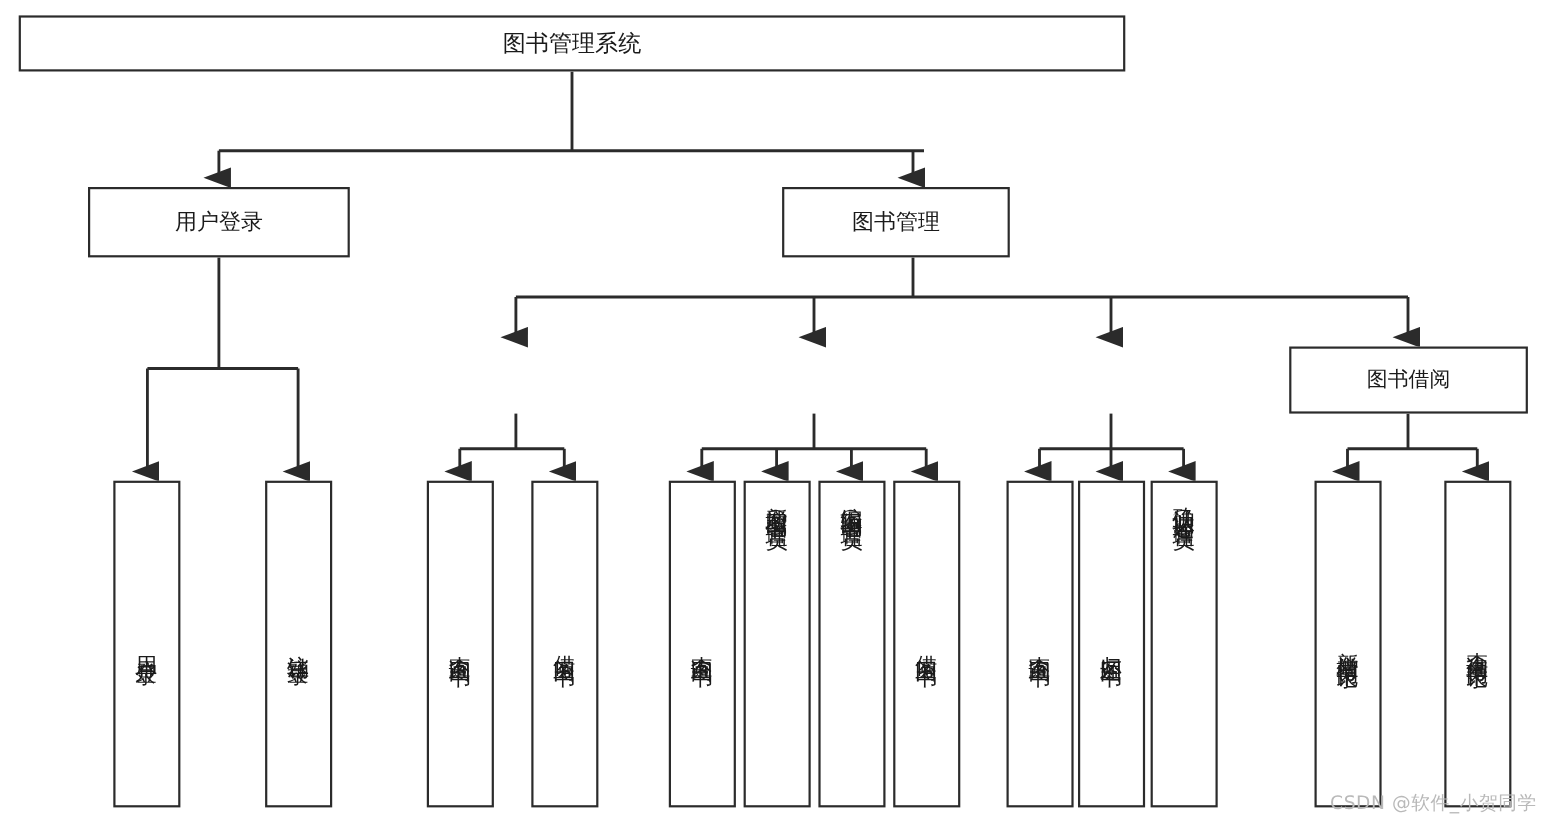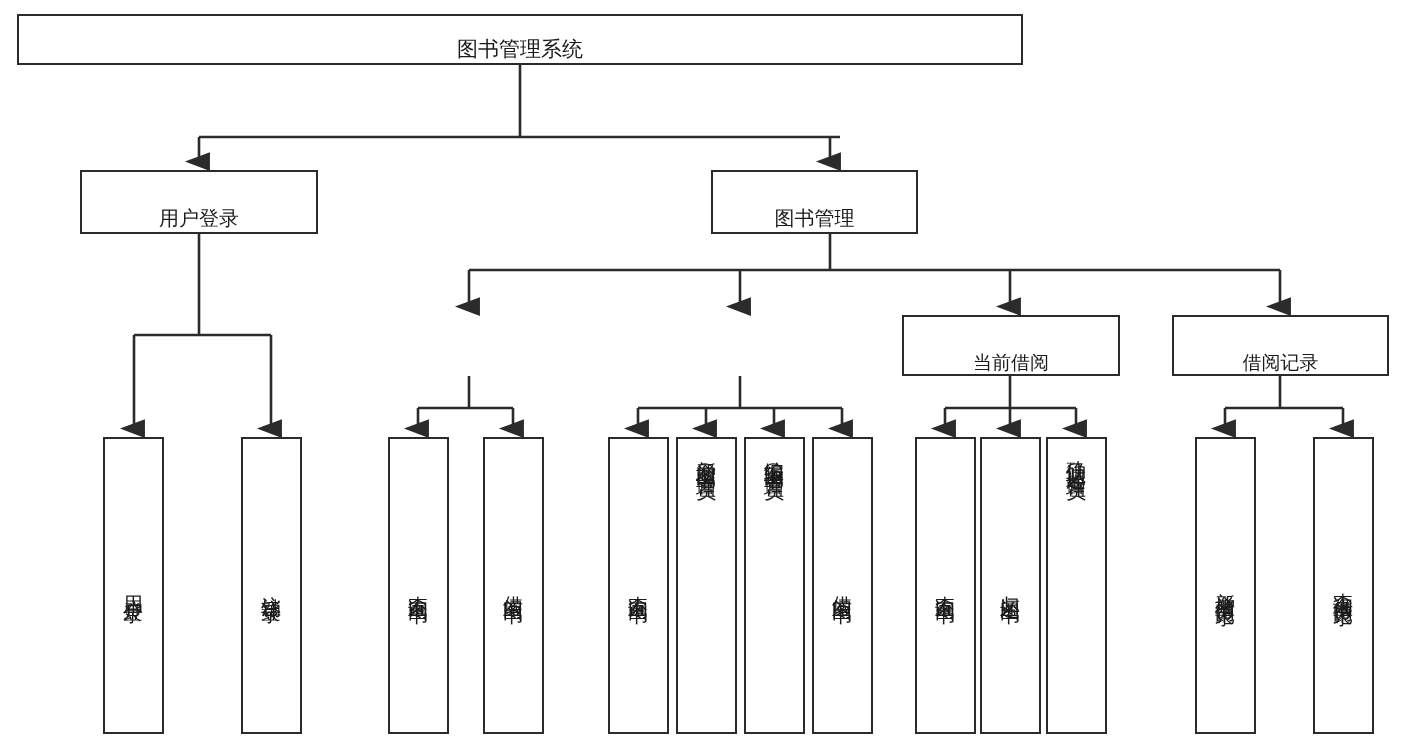--- a/index.html
+++ b/index.html
@@ -22,21 +22,21 @@
     width: 1405px;
     height: 747px;
     pointer-events: none;
   }
   .node {
     position: absolute;
     box-sizing: border-box;
     background: #ffffff;
     border: 2.5px solid #2b2b2b;
     display: flex;
-    align-items: flex-end;
+    align-items: center;
     justify-content: center;
     color: #1a1a1a;
     z-index: 2;
   }
   .node-label {
     display: block;
     text-align: center;
     line-height: 1.28;
     white-space: nowrap;
   }
@@ -172,25 +172,22 @@
     <span class="node-label">图书管理系统</span>
   </div>
 
   <div class="node lvl1 n-user-login">
     <span class="node-label">用户登录</span>
   </div>
   <div class="node lvl1 n-book-manage">
     <span class="node-label">图书管理</span>
   </div>
 
-  <div class="node lvl2 n-current">
-    <span class="node-label">当前借阅</span>
-  </div>
   <div class="node lvl2 n-record">
-    <span class="node-label">借阅记录</span>
+    <span class="node-label">图书借阅</span>
   </div>
 
   <div class="node leaf center-text lx0">
     <span class="node-label">用户登录</span>
   </div>
   <div class="node leaf center-text lx1">
     <span class="node-label">注销登录</span>
   </div>
   <div class="node leaf center-text lx2">
     <span class="node-label">查询图书</span>
@@ -219,13 +216,14 @@
   <div class="node leaf lx10">
     <span class="node-label">确认归还（管理员）</span>
   </div>
   <div class="node leaf center-text lx11">
     <span class="node-label">新增借阅记录</span>
   </div>
   <div class="node leaf center-text lx12">
     <span class="node-label">查询借阅记录</span>
   </div>
 
+  <div class="watermark">CSDN @软件_小贺同学</div>
 </div>
 
 </body></html>

